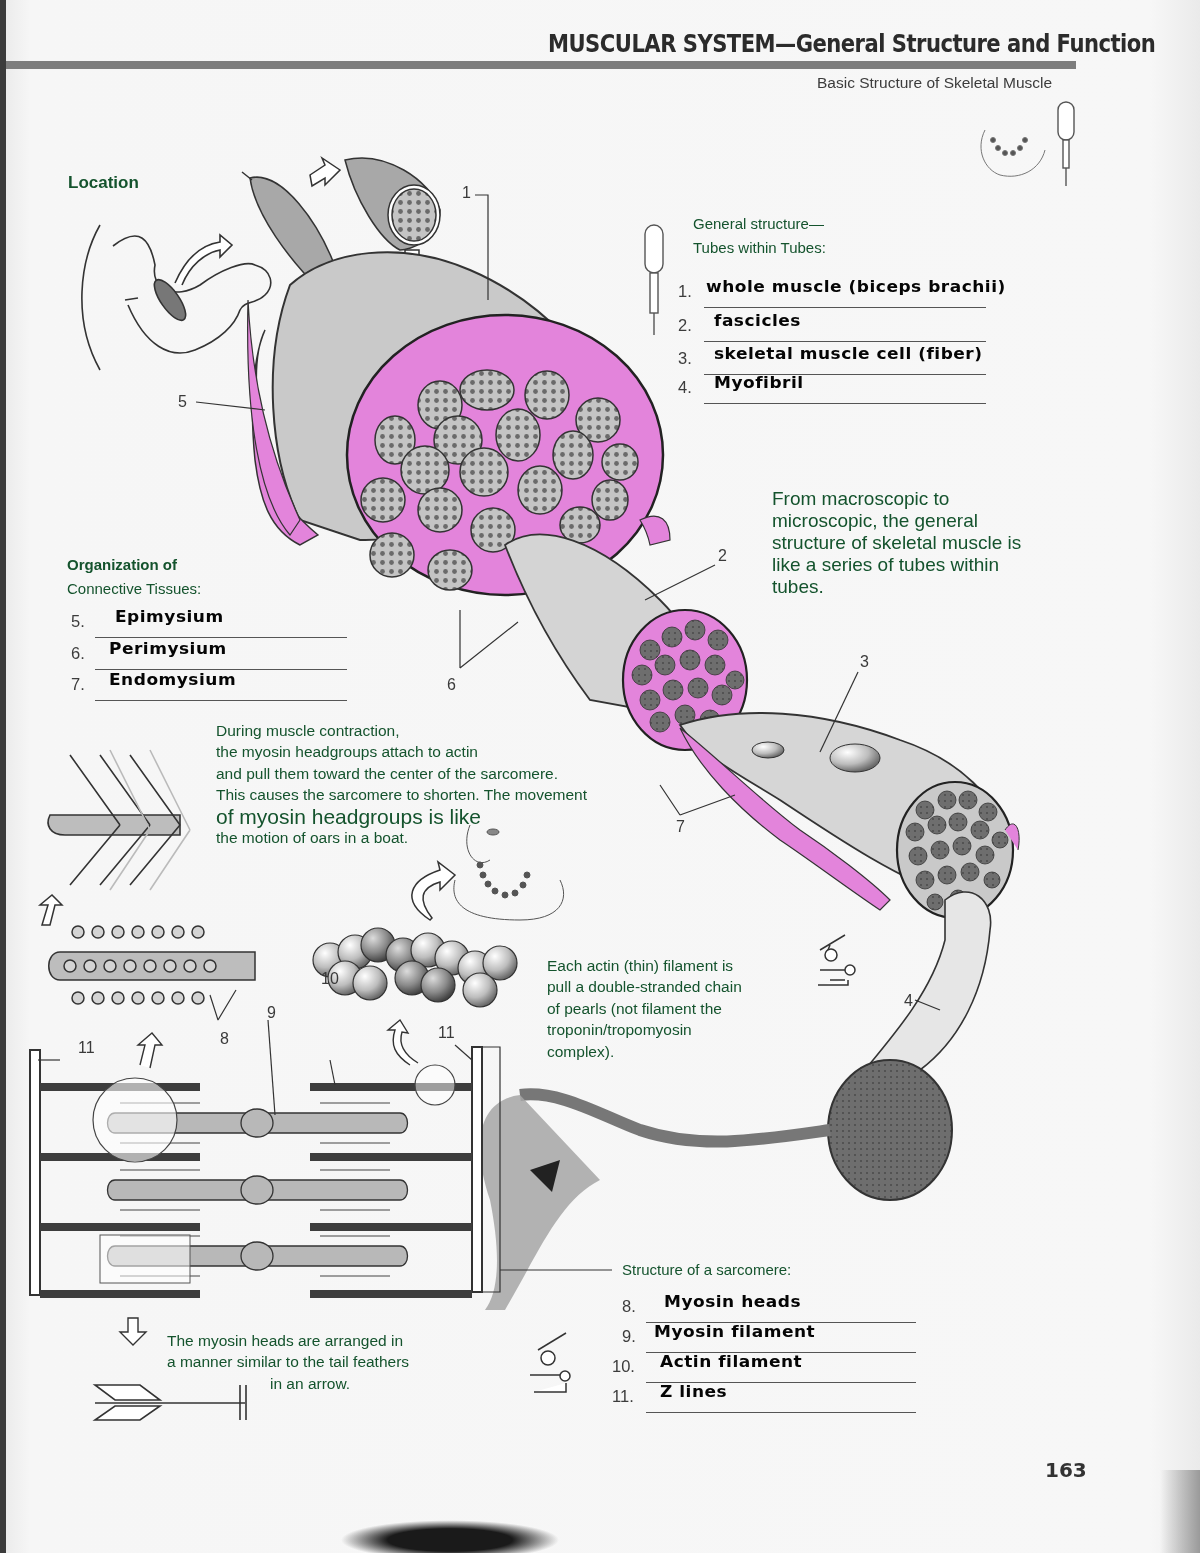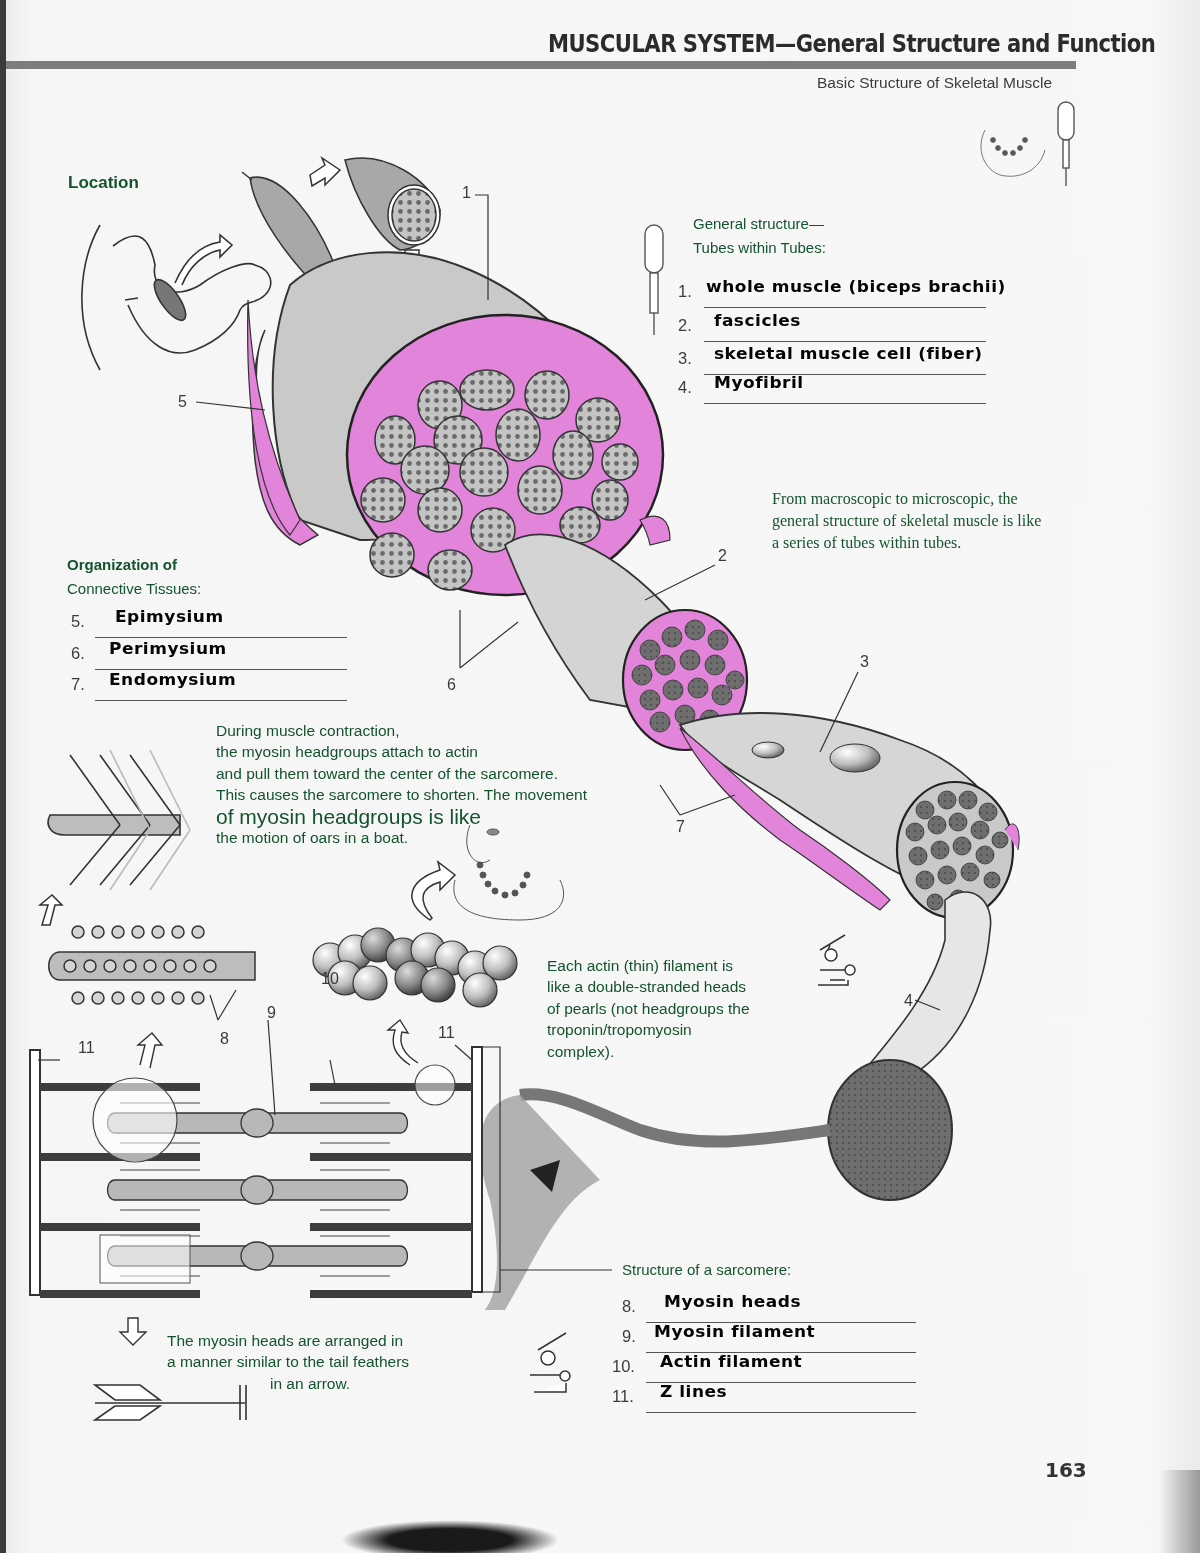--- a/index.html
+++ b/index.html
@@ -372,21 +372,21 @@
   <span class="answer-num">3.</span>
   <span class="answer-line" style="left:26px; width:282px;"></span>
   <span class="answer-text" style="left:36px;">skeletal muscle cell (fiber)</span>
 </div>
 <div class="answer-row" style="left:678px; top:374px; width:310px;">
   <span class="answer-num">4.</span>
   <span class="answer-line" style="left:26px; width:282px;"></span>
   <span class="answer-text" style="left:36px;">Myofibril</span>
 </div>
 
-<div class="label" style="left:772px; top:488px; width:280px; white-space:normal; font-size:16px; line-height:22px;font-family:Liberation Serif, serif;">From macroscopic to microscopic, the general structure of skeletal muscle is like a series of tubes within tubes.</div>
+<div class="label" style="left:772px; top:488px; width:280px; white-space:normal; font-size:19px; line-height:22px;">From macroscopic to microscopic, the general structure of skeletal muscle is like a series of tubes within tubes.</div>
 
 <div class="label big-label" style="left:67px; top:553px;font-weight:bold;">Organization of</div>
 <div class="label big-label" style="left:67px; top:577px;">Connective Tissues:</div>
 
 <div class="answer-row" style="left:71px; top:608px; width:280px;">
   <span class="answer-num">5.</span>
   <span class="answer-line" style="left:24px; width:252px;"></span>
   <span class="answer-text" style="left:44px;">Epimysium</span>
 </div>
 <div class="answer-row" style="left:71px; top:640px; width:280px;">
@@ -404,22 +404,22 @@
   <div class="label" style="left:216px; top:720px; font-size:15.5px;">During muscle contraction,</div>
   <div class="label" style="left:216px; top:741px; font-size:15.5px;">the myosin headgroups attach to actin</div>
   <div class="label" style="left:216px; top:763px; font-size:15.5px;">and pull them toward the center of the sarcomere.</div>
   <div class="label" style="left:216px; top:784px; font-size:15.5px;">This causes the sarcomere to shorten. The movement</div>
   <div class="label" style="left:216px; top:806px; font-size:21px;">of myosin headgroups is like</div>
   <div class="label" style="left:216px; top:827px; font-size:15.5px;">the motion of oars in a boat.</div>
 </div>
 
 <div>
   <div class="label" style="left:547px; top:955px; font-size:15.5px;">Each actin (thin) filament is</div>
-  <div class="label" style="left:547px; top:976px; font-size:15.5px;">like a double-stranded heads</div>
-  <div class="label" style="left:547px; top:998px; font-size:15.5px;">of pearls (not headgroups the</div>
+  <div class="label" style="left:547px; top:976px; font-size:15.5px;">pull a double-stranded chain</div>
+  <div class="label" style="left:547px; top:998px; font-size:15.5px;">of pearls (not filament the</div>
   <div class="label" style="left:547px; top:1019px; font-size:15.5px;">troponin/tropomyosin</div>
   <div class="label" style="left:547px; top:1041px; font-size:15.5px;">complex).</div>
 </div>
 
 <div>
   <div class="label" style="left:167px; top:1330px; font-size:15.5px;">The myosin heads are arranged in</div>
   <div class="label" style="left:167px; top:1351px; font-size:15.5px;">a manner similar to the tail feathers</div>
   <div class="label" style="left:270px; top:1373px; font-size:15.5px;">in an arrow.</div>
 </div>
 

